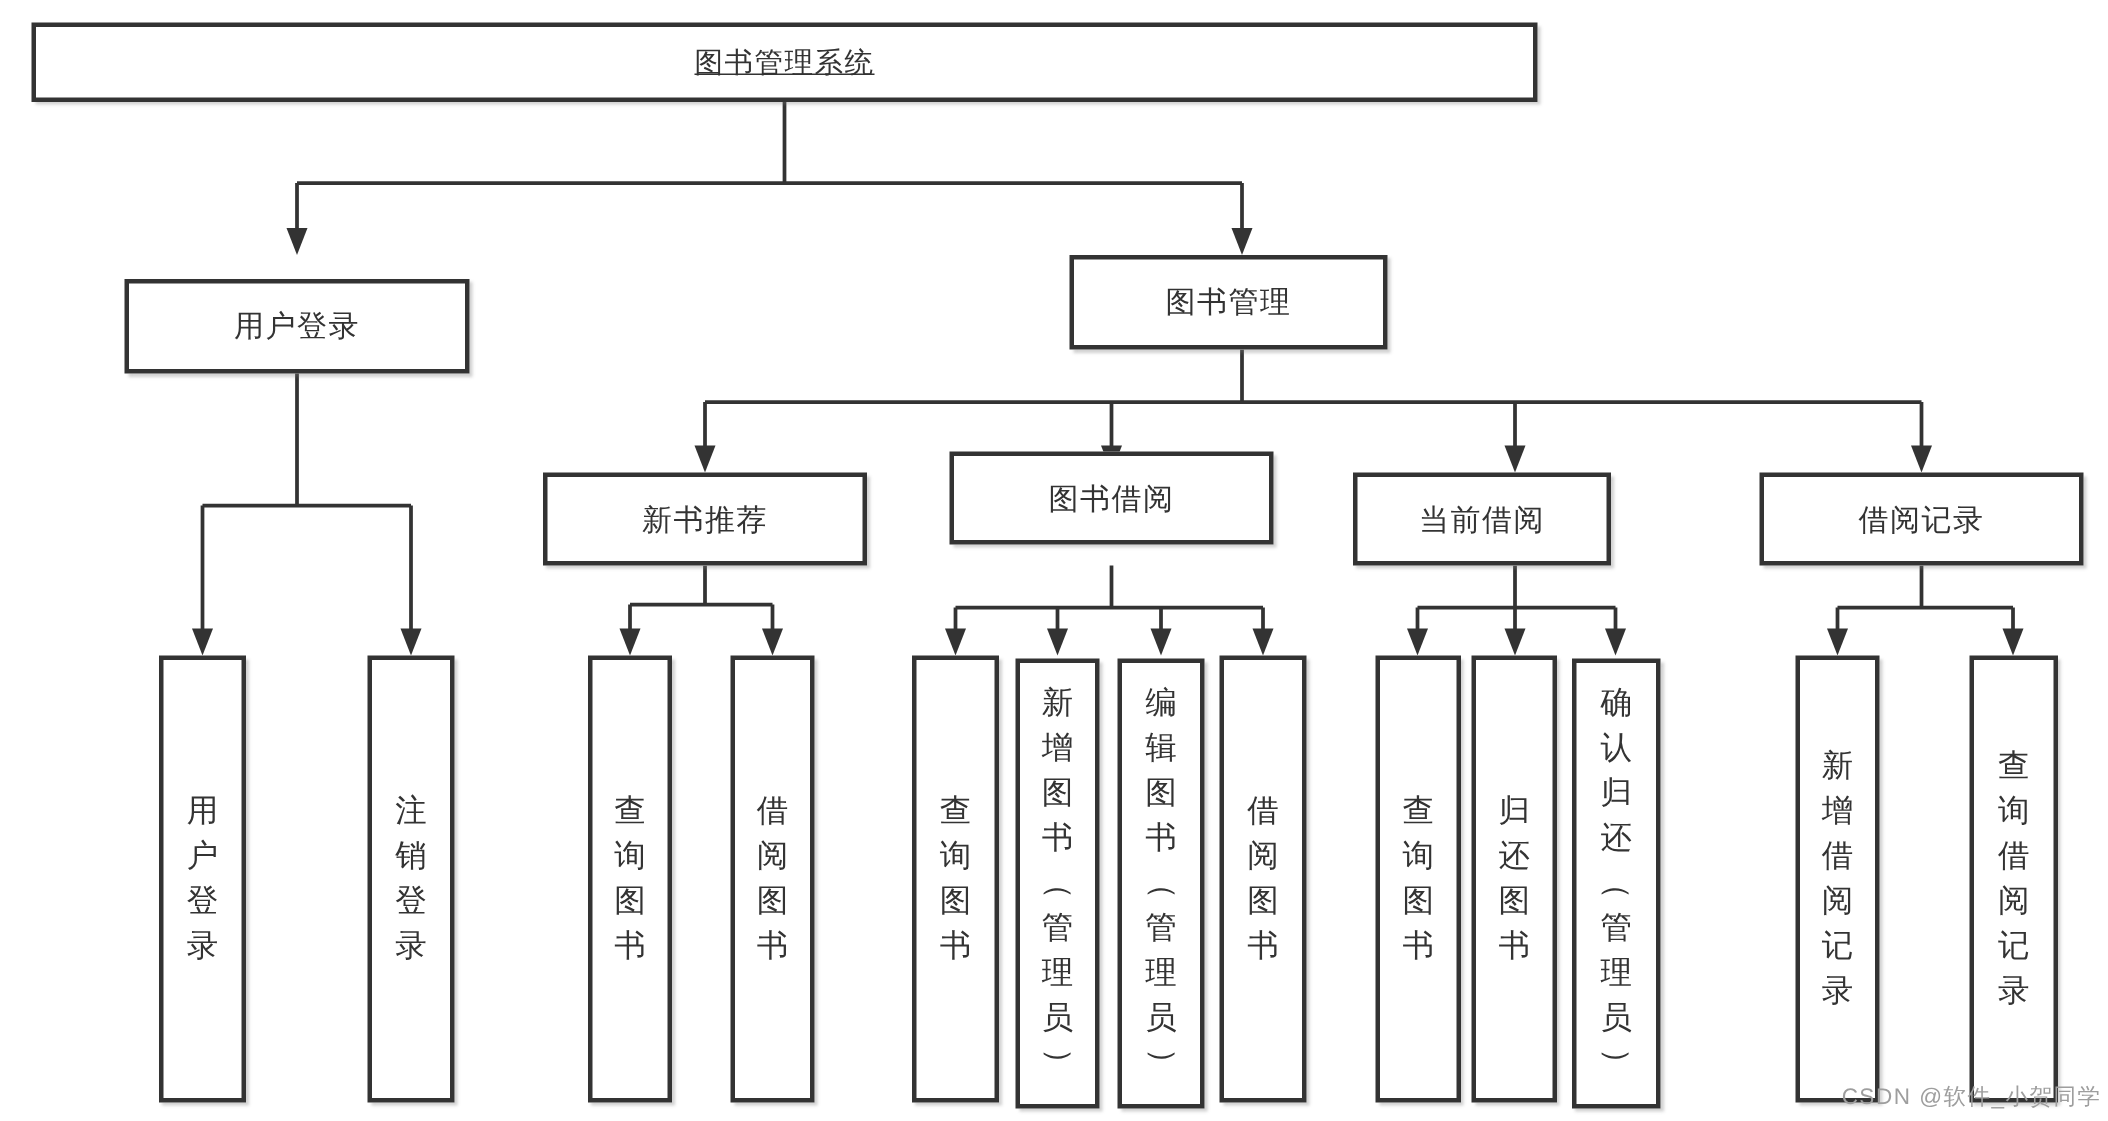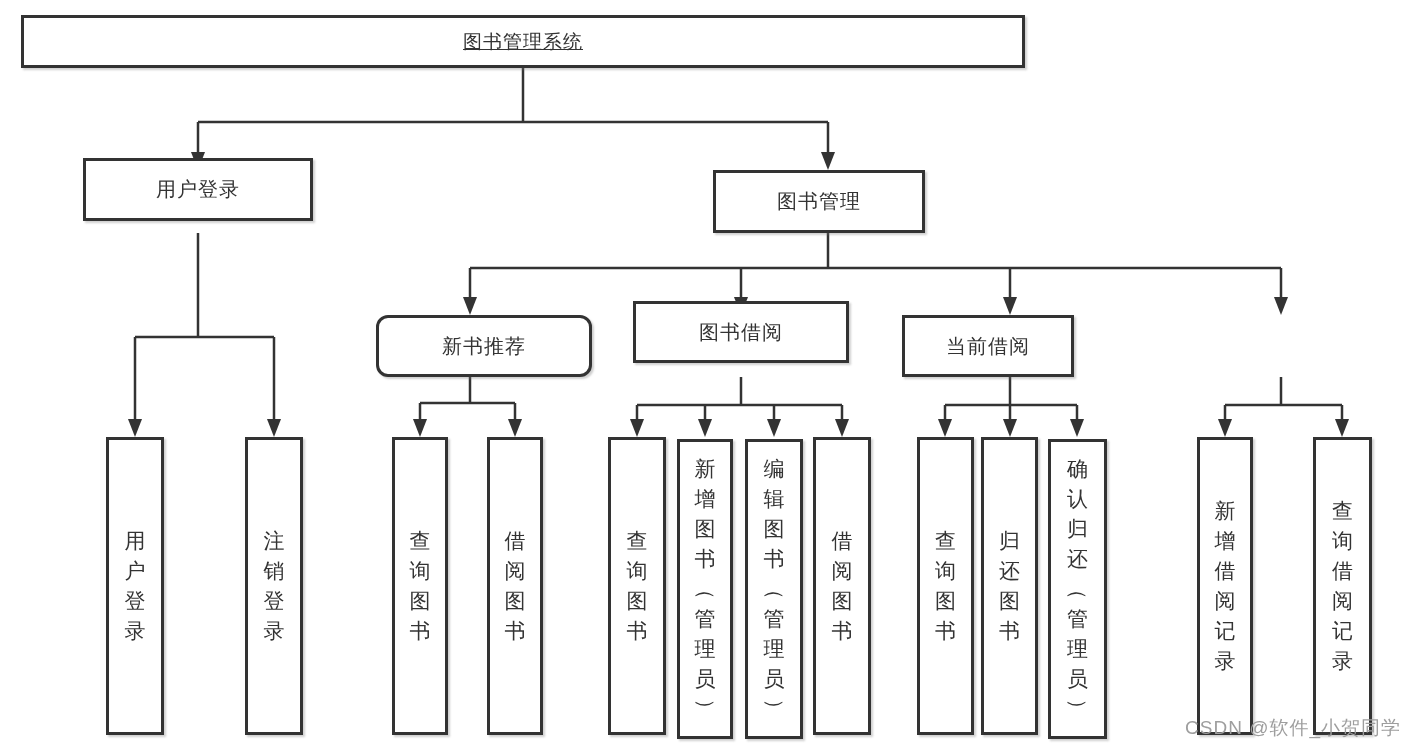--- a/index.html
+++ b/index.html
@@ -44,21 +44,21 @@
     line-height: 30px;
     text-align: center;
     color: #333333;
     white-space: pre;
   }
   .vchar.rot { transform: rotate(90deg); }
   #watermark {
     position: absolute;
     right: 4px;
     bottom: 6px;
-    font-size: 19px;
+    font-size: 15px;
     color: #9e9e9e;
     letter-spacing: 1px;
     z-index: 3;
   }
 </style>
 </head>
 <body>
 
 <div id="stage">
 
@@ -132,35 +132,38 @@
 
       <polygon points="1218,419 1232,419 1225,437"></polygon>
       <polygon points="1335,419 1349,419 1342,437"></polygon>
     </g>
   </svg>
 
   <div class="node hnode root" style="left:21px; top:15px; width:1004px; height:53px;text-decoration:underline;">
     <span>图书管理系统</span>
   </div>
 
-  <div class="node hnode" style="left:83px; top:158px; width:230px; height:63px;">
+  <div class="node hnode" style="left:83px; top:186px; width:230px; height:63px;">
     <span>用户登录</span>
   </div>
   <div class="node hnode" style="left:713px; top:170px; width:212px; height:63px;">
     <span>图书管理</span>
   </div>
 
-  <div class="node hnode" style="left:376px; top:315px; width:216px; height:62px;border-radius:12px;">
+  <div class="node hnode" style="left:362px; top:315px; width:216px; height:62px;">
     <span>新书推荐</span>
   </div>
   <div class="node hnode" style="left:633px; top:301px; width:216px; height:62px;">
     <span>图书借阅</span>
   </div>
   <div class="node hnode" style="left:902px; top:315px; width:172px; height:62px;text-align:center;">
     <span>当前借阅</span>
+  </div>
+  <div class="node hnode" style="left:1173px; top:315px; width:216px; height:62px;">
+    <span>借阅记录</span>
   </div>
 
   <div class="node leaf" style="left:106px; top:437px; width:58px; height:298px;">
     <div class="vtext">
         <span class="vchar">用</span>
         <span class="vchar">户</span>
         <span class="vchar">登</span>
         <span class="vchar">录</span>
       </div>
   </div>

